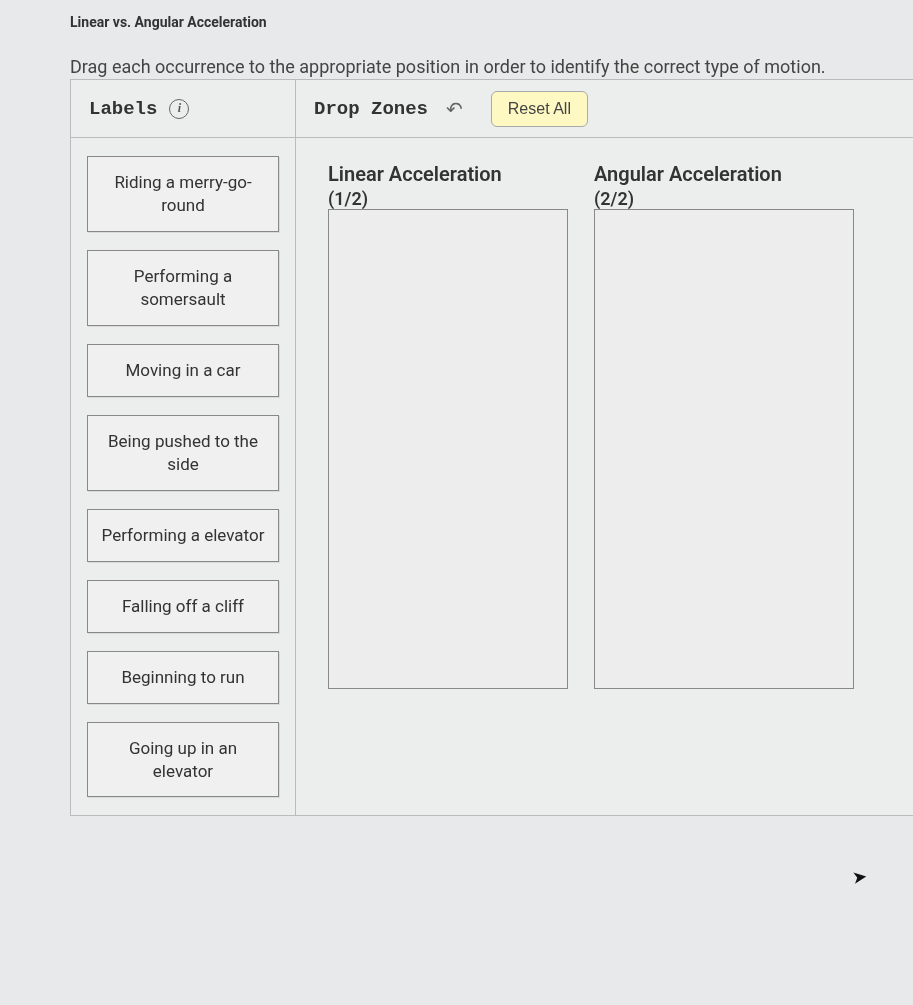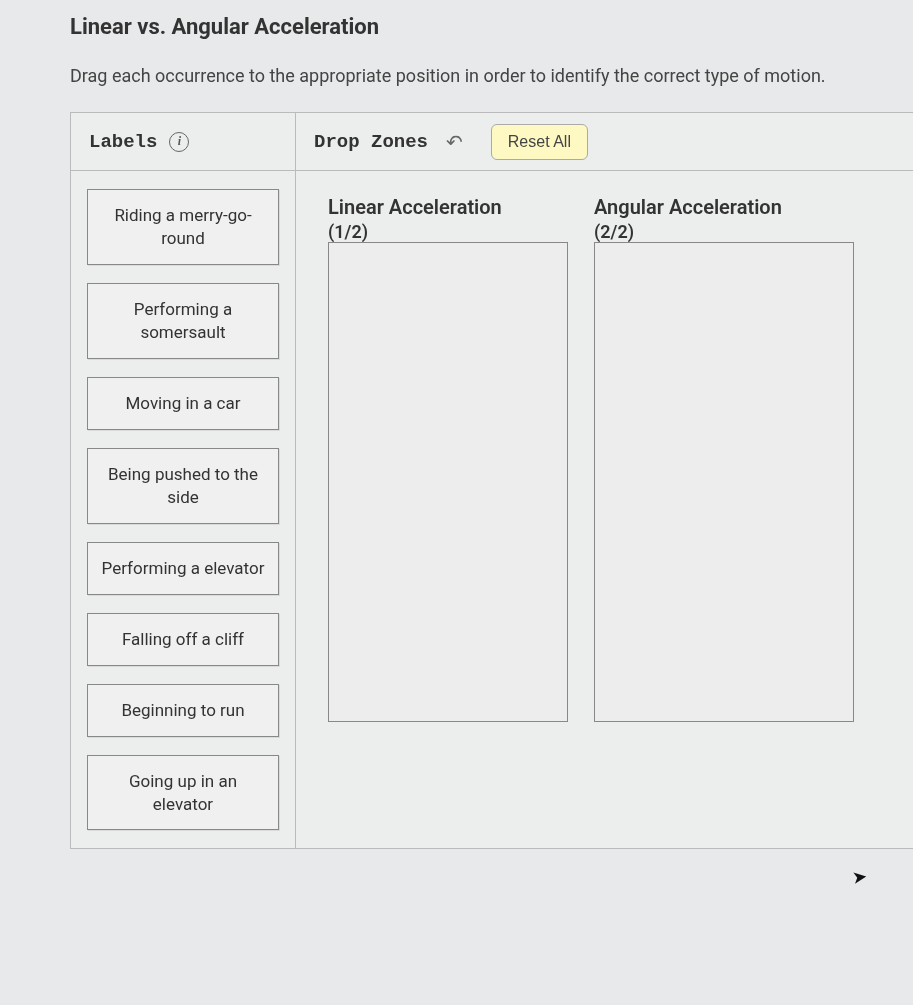--- a/index.html
+++ b/index.html
@@ -19,29 +19,28 @@
     width: 40px;
     height: 100%;
   }
   .content {
     position: absolute;
     left: 70px;
     top: 14px;
     right: 0;
   }
   .title {
-    font-size: 22px;
+    font-size: 14px;
     font-weight: 700;
     color: #333;
     margin-bottom: 24px;
   }
   .instruction {
     font-size: 18px;
     color: #444;
-    margin-bottom: 24px;
     line-height: 1.4;
   }
   .panel {
     border: 1px solid #bbb;
     border-right: none;
     background: #eceded;
     display: flex;
     width: 843px;
   }
   .labels-col {

